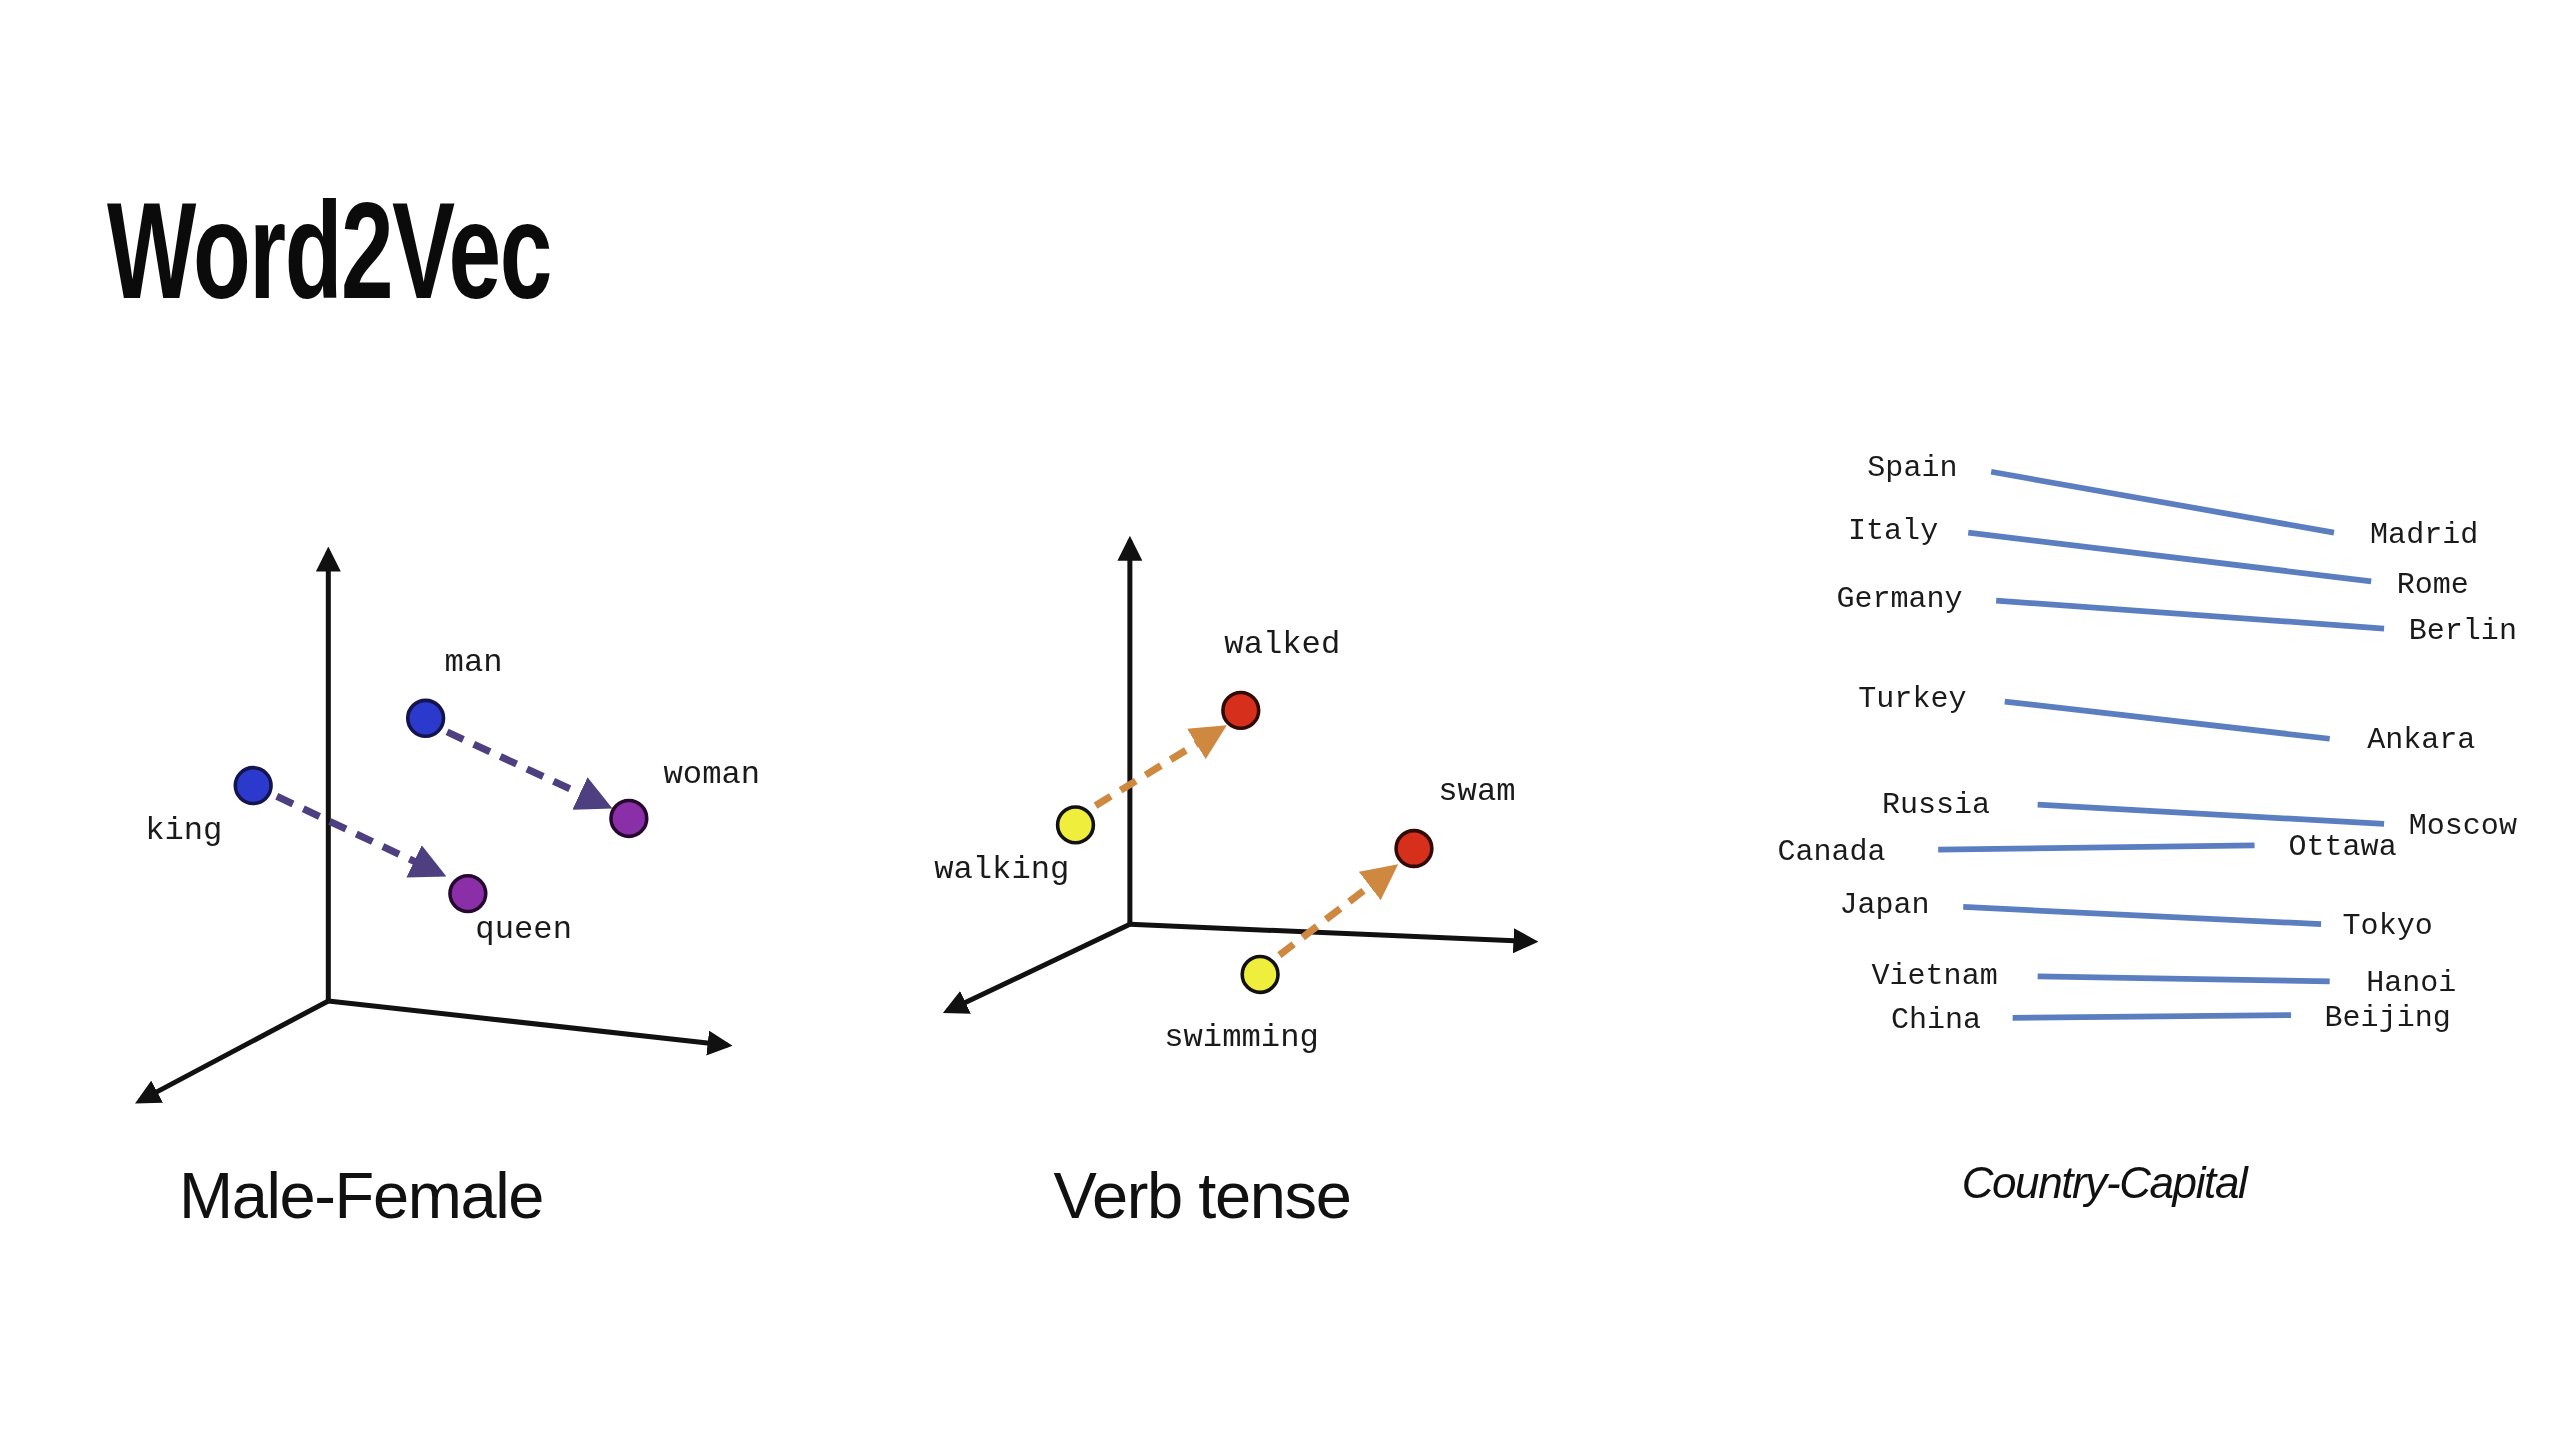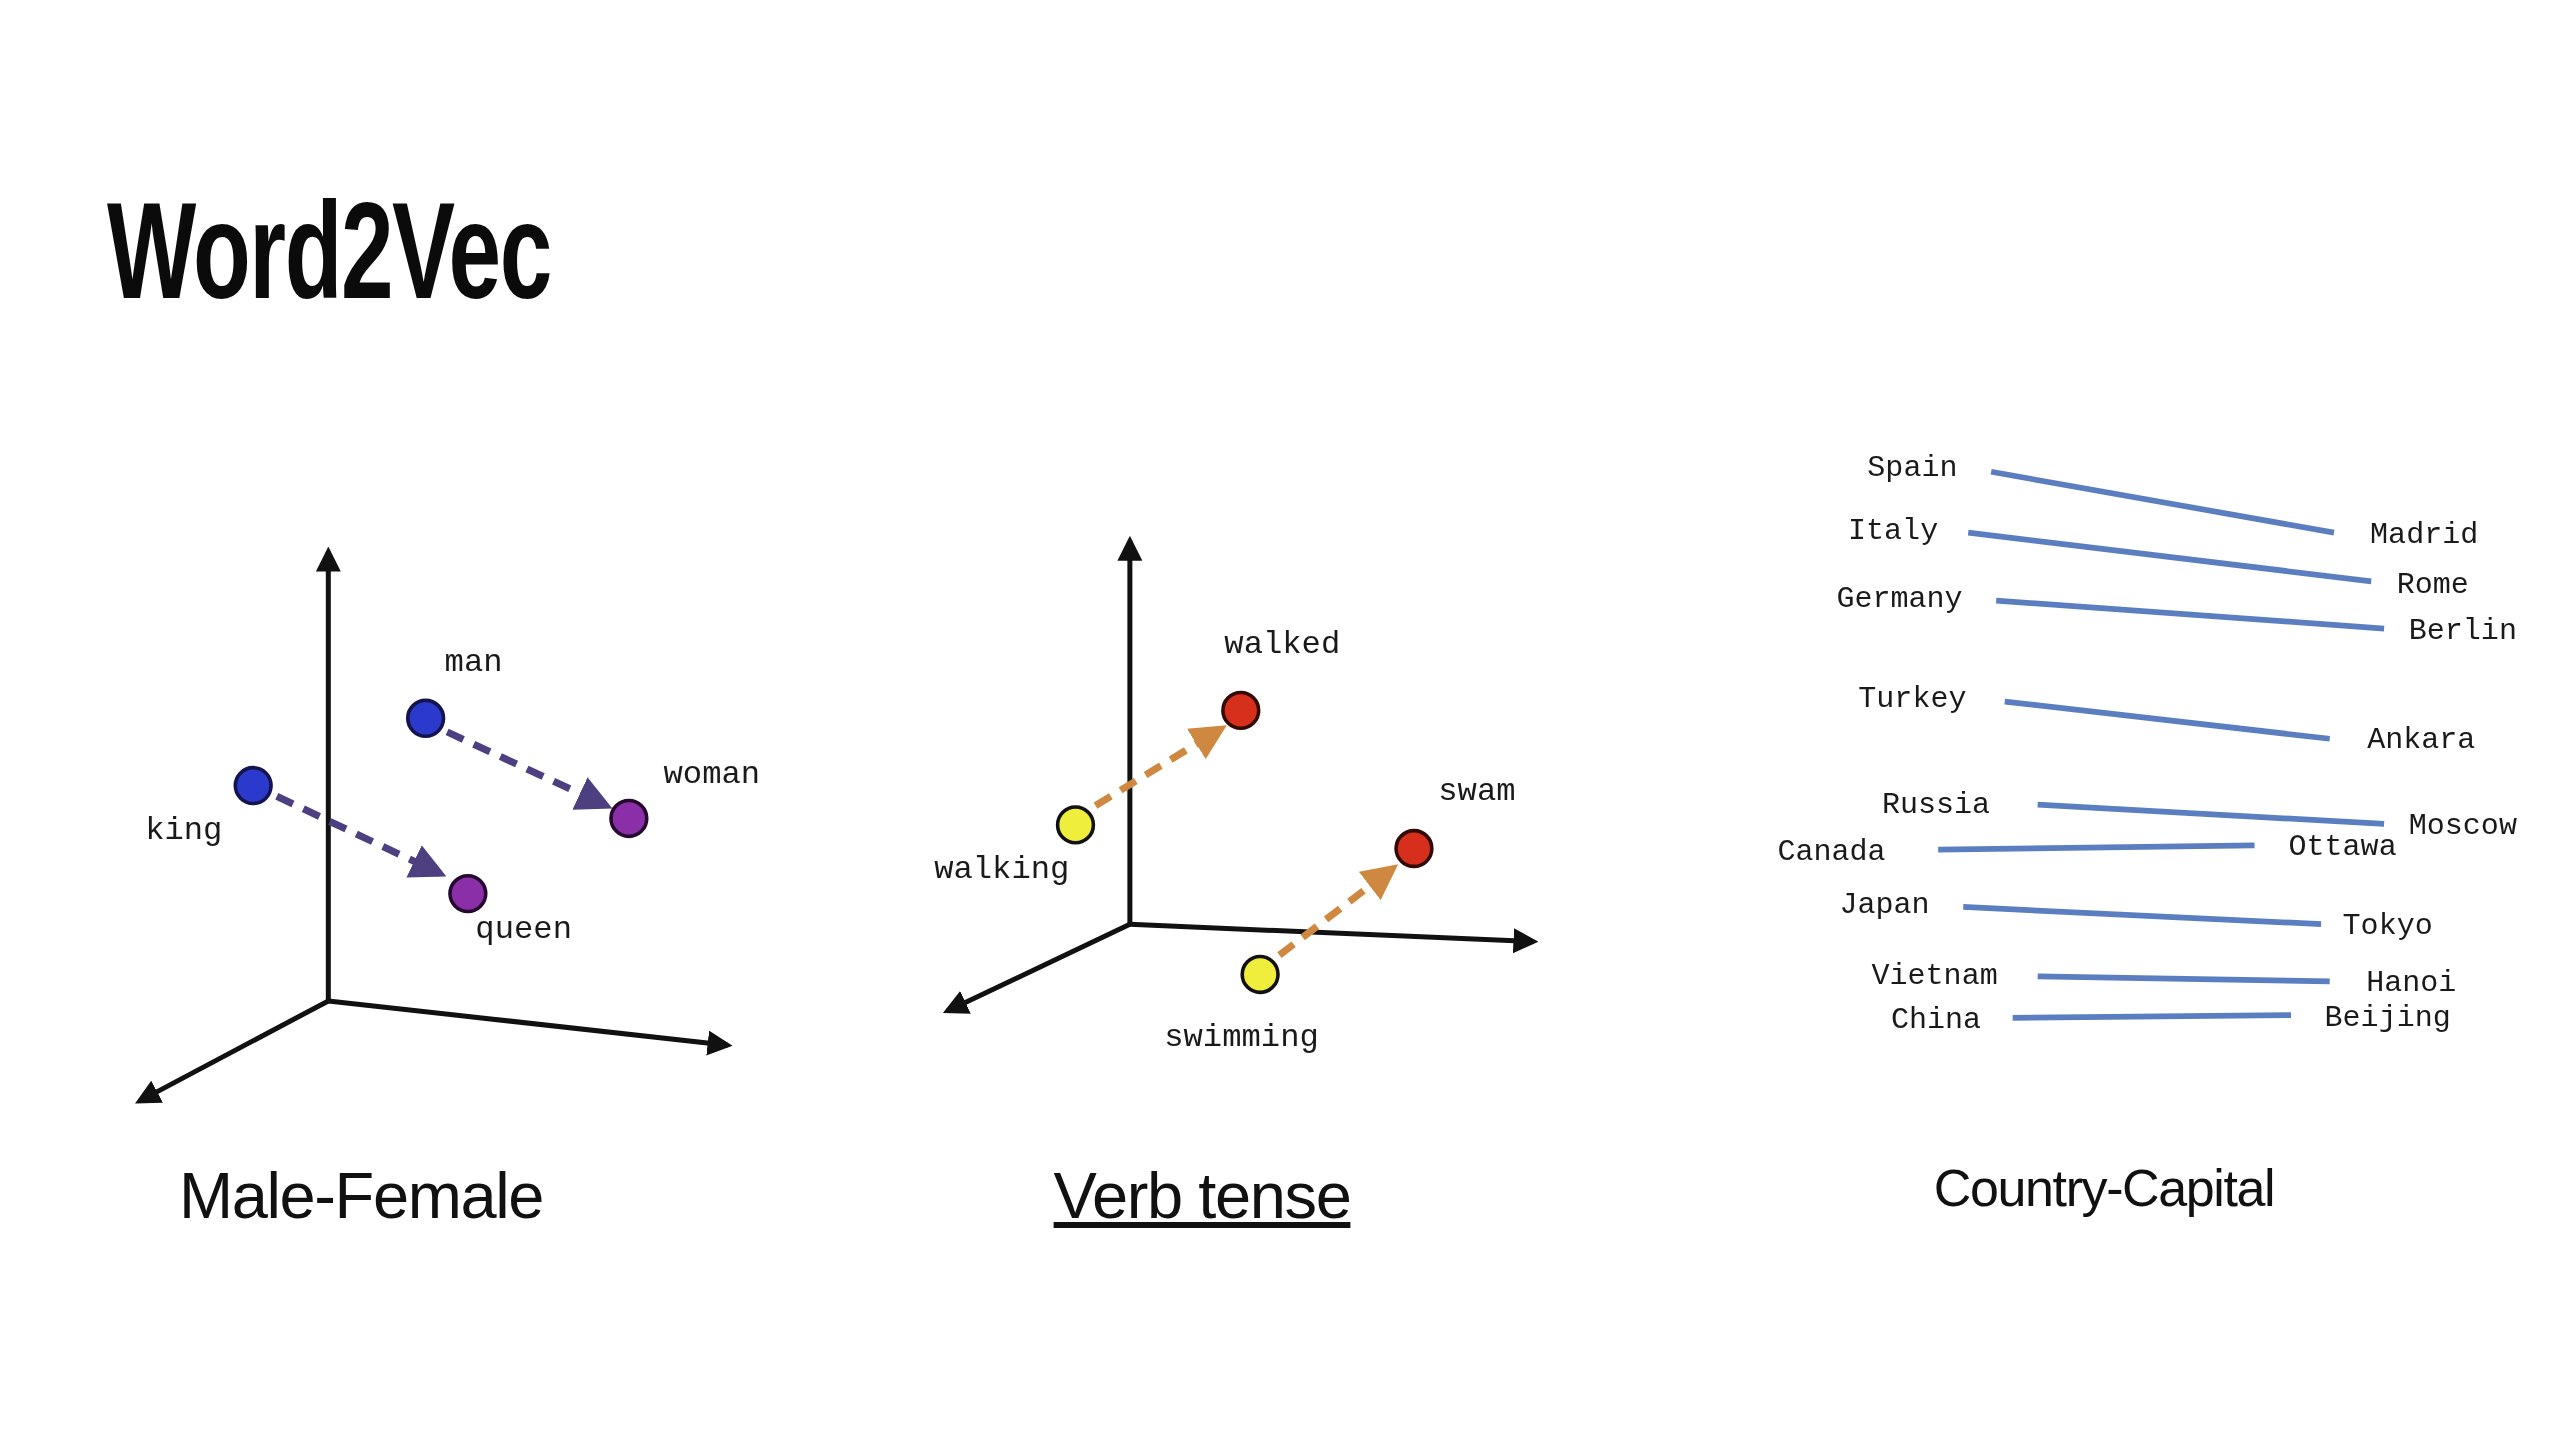--- a/index.html
+++ b/index.html
@@ -17,22 +17,22 @@
   .panel-1{left:72px;top:429px;width:716px;height:644px;}
   .panel-2{left:880px;top:429px;width:716px;height:644px;}
   .panel-3{left:1667px;top:372px;width:909px;height:716px;}
   .panel svg{display:block;width:100%;height:100%;}
   .caption{
     position:absolute;top:1118px;margin:0;transform:translateX(-50%);
     font-size:65px;color:#111;letter-spacing:-1.4px;white-space:nowrap;
     font-family:"Liberation Sans", sans-serif;
   }
   .caption-1{left:361px;}
-  .caption-2{left:1202px;text-decoration:underline;}
-  .caption-3{left:2104px;font-size:52px;}
+  .caption-2{left:1202px;}
+  .caption-3{left:2104px;font-size:44px;font-style:italic;}
   .footer-bar{
     position:absolute;left:0;bottom:0;width:2576px;height:31px;
   }
   text.diag-label{
     font-family:"Liberation Mono","DejaVu Sans Mono",monospace;
     fill:#1a1a1a;
   }
 </style>
 </head>
 <body>

